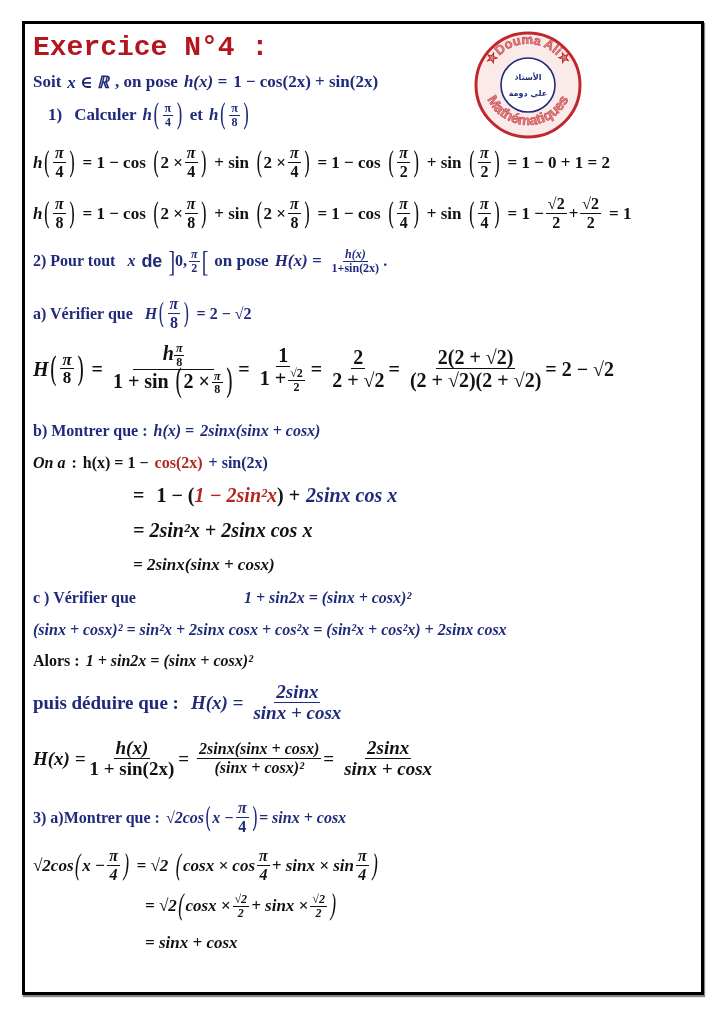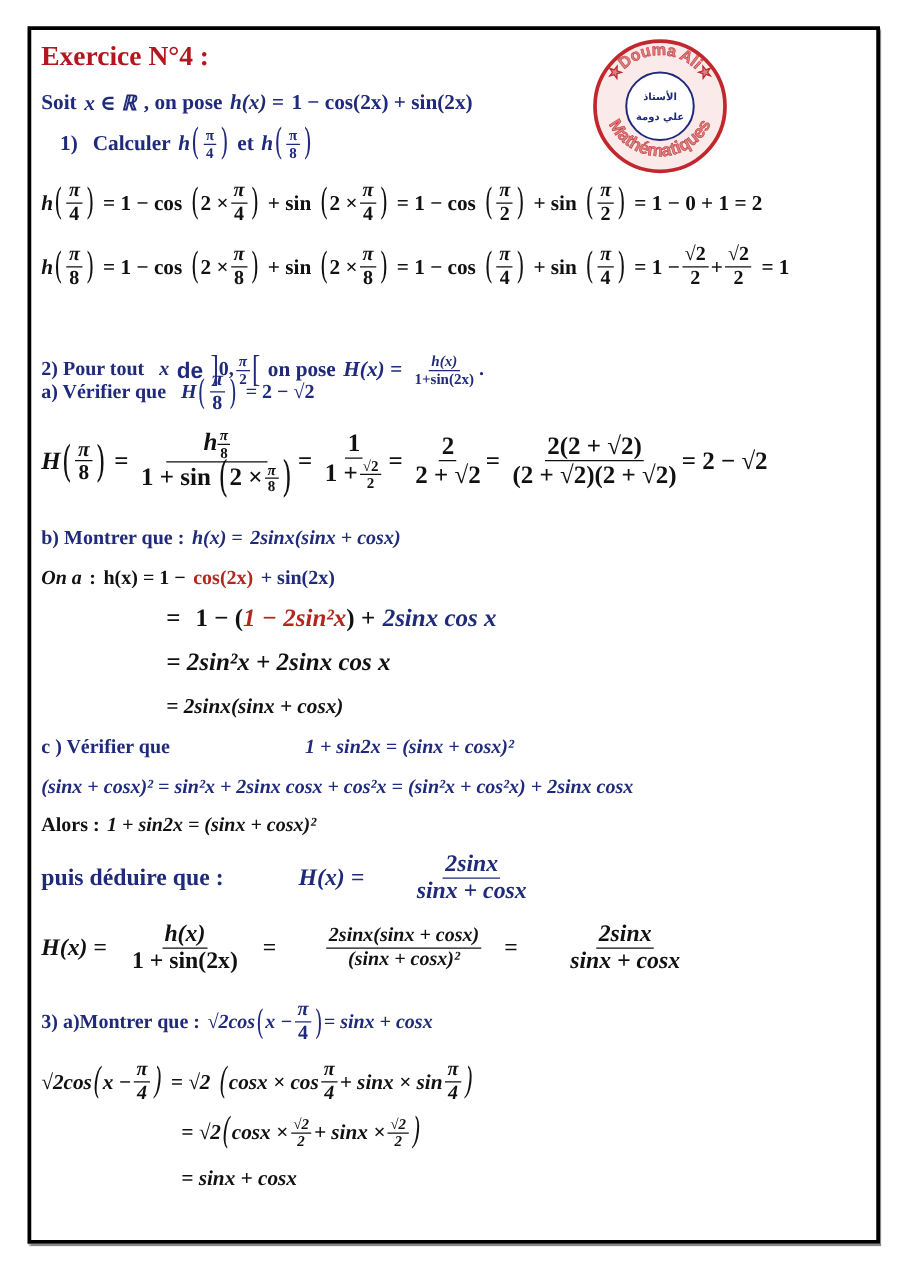--- a/index.html
+++ b/index.html
@@ -11,27 +11,27 @@
   .blue{color:#1f2a7a;}
   .red{color:#b3261e;}
   .dark{color:#111;}
   .it{font-style:italic;}
   .sans{font-family:"Liberation Sans","DejaVu Sans",sans-serif;text-align:center;}
   .frac{display:inline-flex;flex-direction:column;align-items:center;vertical-align:middle;margin:0 2px;}
   .frac .num{border-bottom:1.6px solid currentColor;padding:0 2px;line-height:1.05;}
   .frac .den{padding:0 2px;line-height:1.1;}
   .paren{font-weight:normal;transform:scaleY(1.7);display:inline-block;margin:0 1px;font-family:"DejaVu Serif",serif;}
   .sp{display:inline-block;width:6px;}
-  .title{position:absolute;left:33px;top:32px;font-family:Liberation Serif, serif;
-         font-size:22px;font-weight:bold;color:#b3161e;}
+  .title{position:absolute;left:33px;top:32px;font-family:Liberation Mono, monospace;
+         font-size:28px;font-weight:bold;color:#b3161e;}
   .stamp{position:absolute;left:473px;top:30px;width:110px;height:110px;}
   .s16{font-size:16px;}
   .s17{font-size:17px;}
   .s18{font-size:17px;}
-  .s19{font-size:19px;gap:16px;}
+  .s19{font-size:19px;}
   .s20{font-size:20px;}
   .s12{font-size:12px;}
   .s13{font-size:18px;}
 </style>
 </head>
 <body>
 
 <div class="frame"></div>
 
 <div class="title">Exercice N°4 :</div>
@@ -194,21 +194,21 @@
     </span>
   <span>+</span>
   <span class="frac s16">
       <span class="num">√2</span>
       <span class="den">2</span>
     </span>
     <span class="sp"></span>
   <span>= 1</span>
 </div>
 
-<div class="line blue s16" style="top:248px;margin-top:35px;">
+<div class="line blue s16" style="top:248px;">
   <span>2) Pour tout</span>
     <span class="sp"></span>
     <span class="sp"></span>
   <span class="it">x</span>
     <span class="sp"></span>
   <span class="sans s13">de</span>
     <span class="sp"></span>
   <span class="s20" style="font-weight:normal;transform:scaleY(1.5);display:inline-block">]</span>
   <span>0,</span>
   <span class="frac s12">

